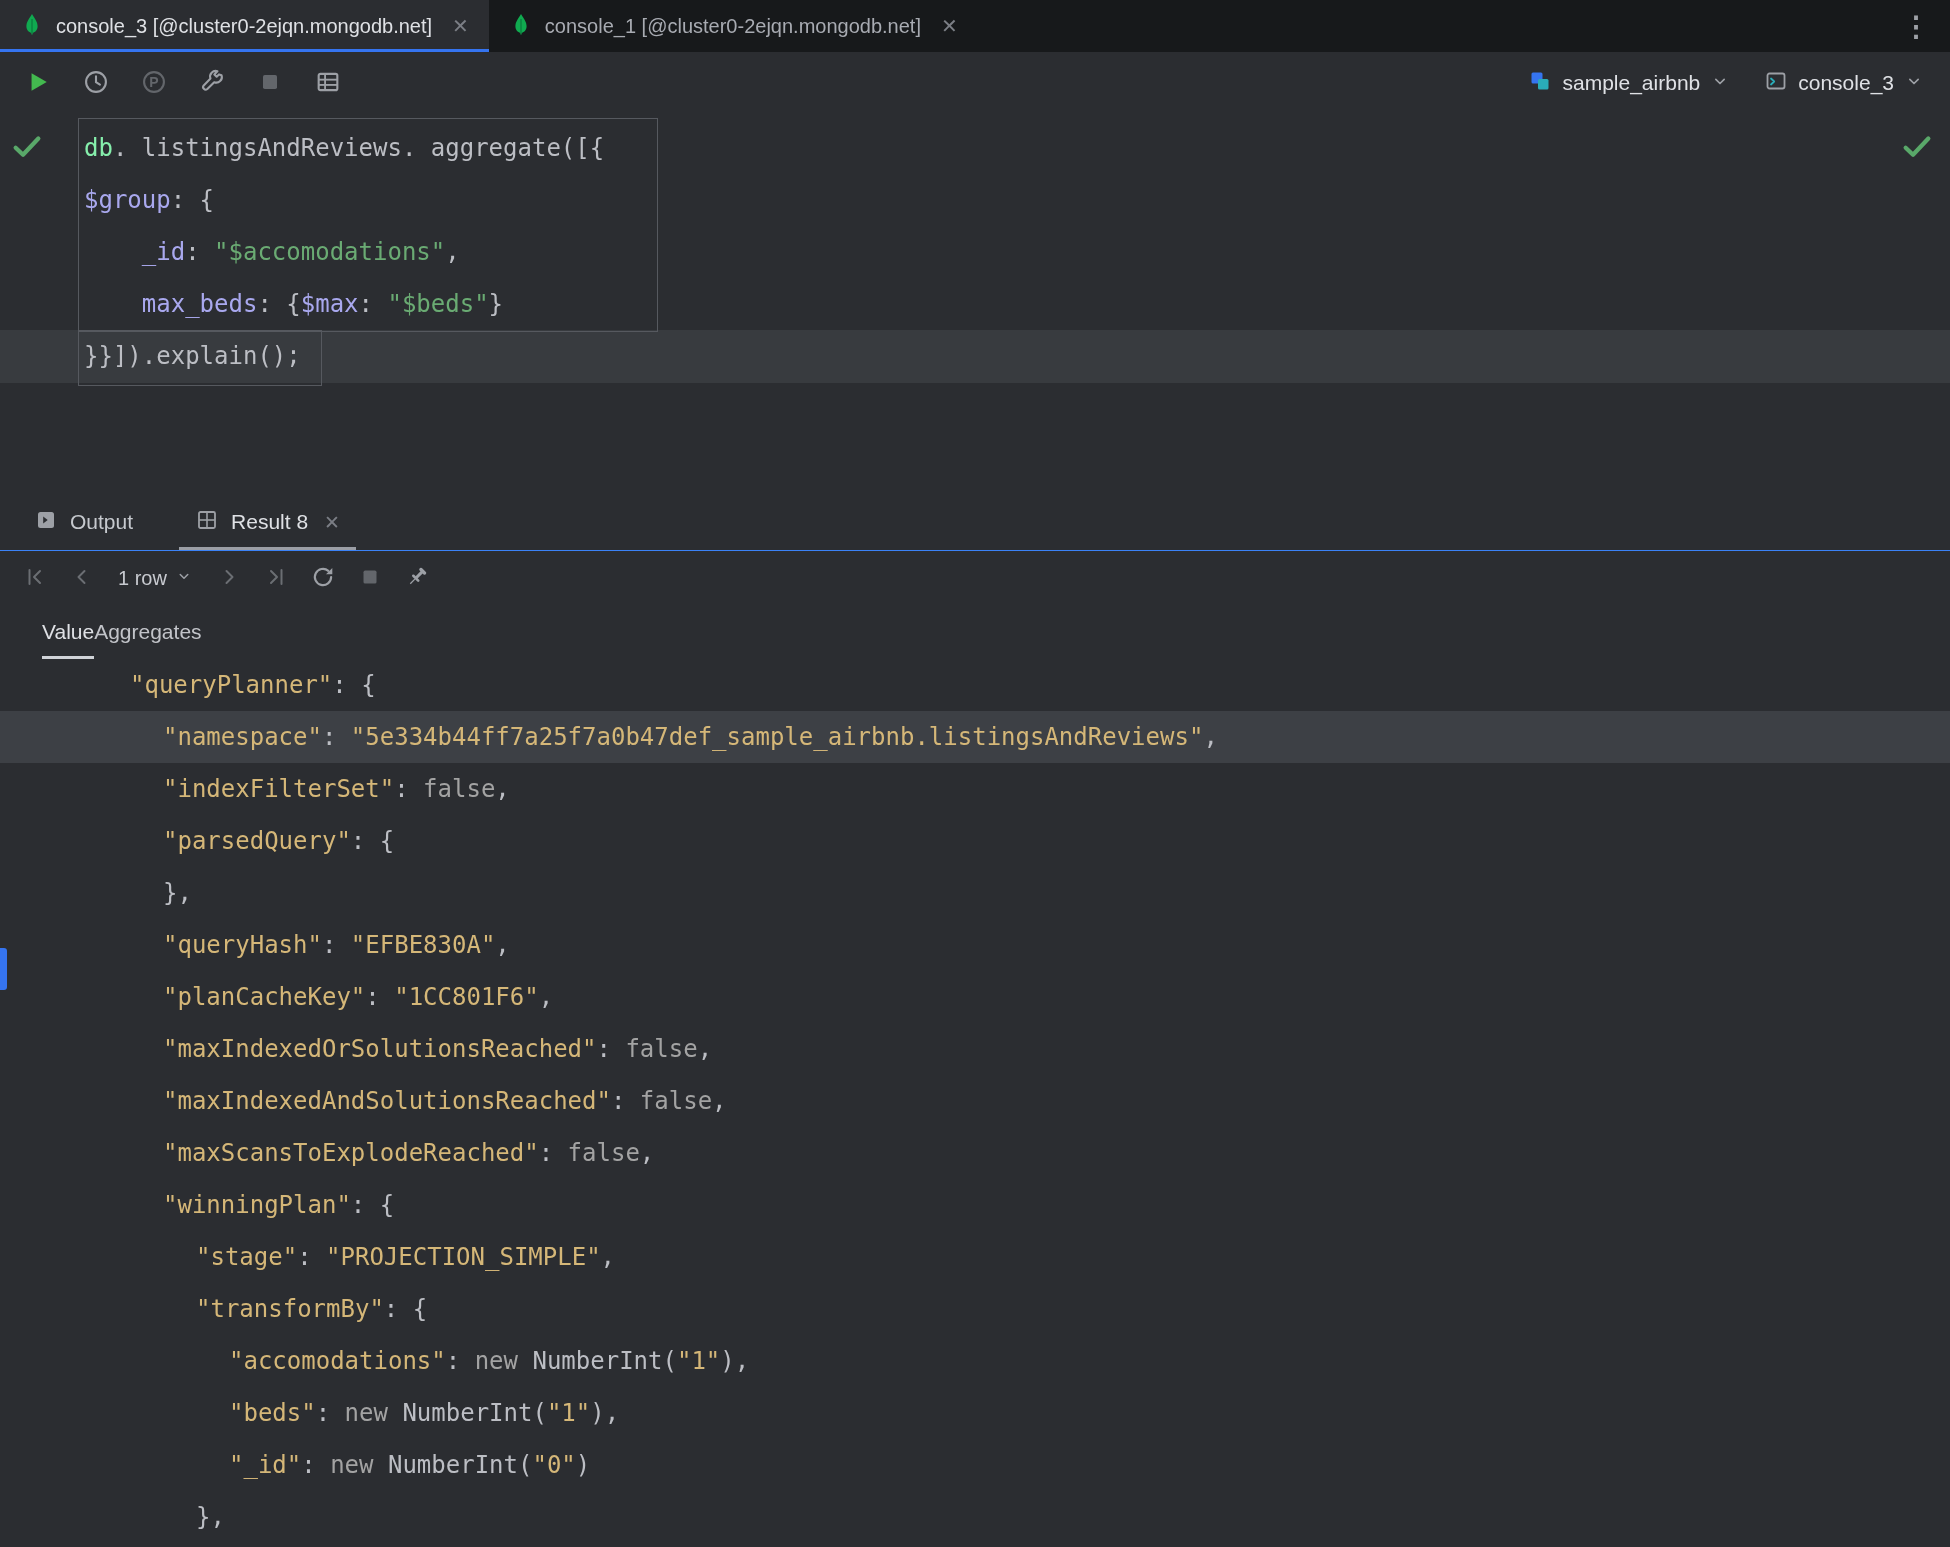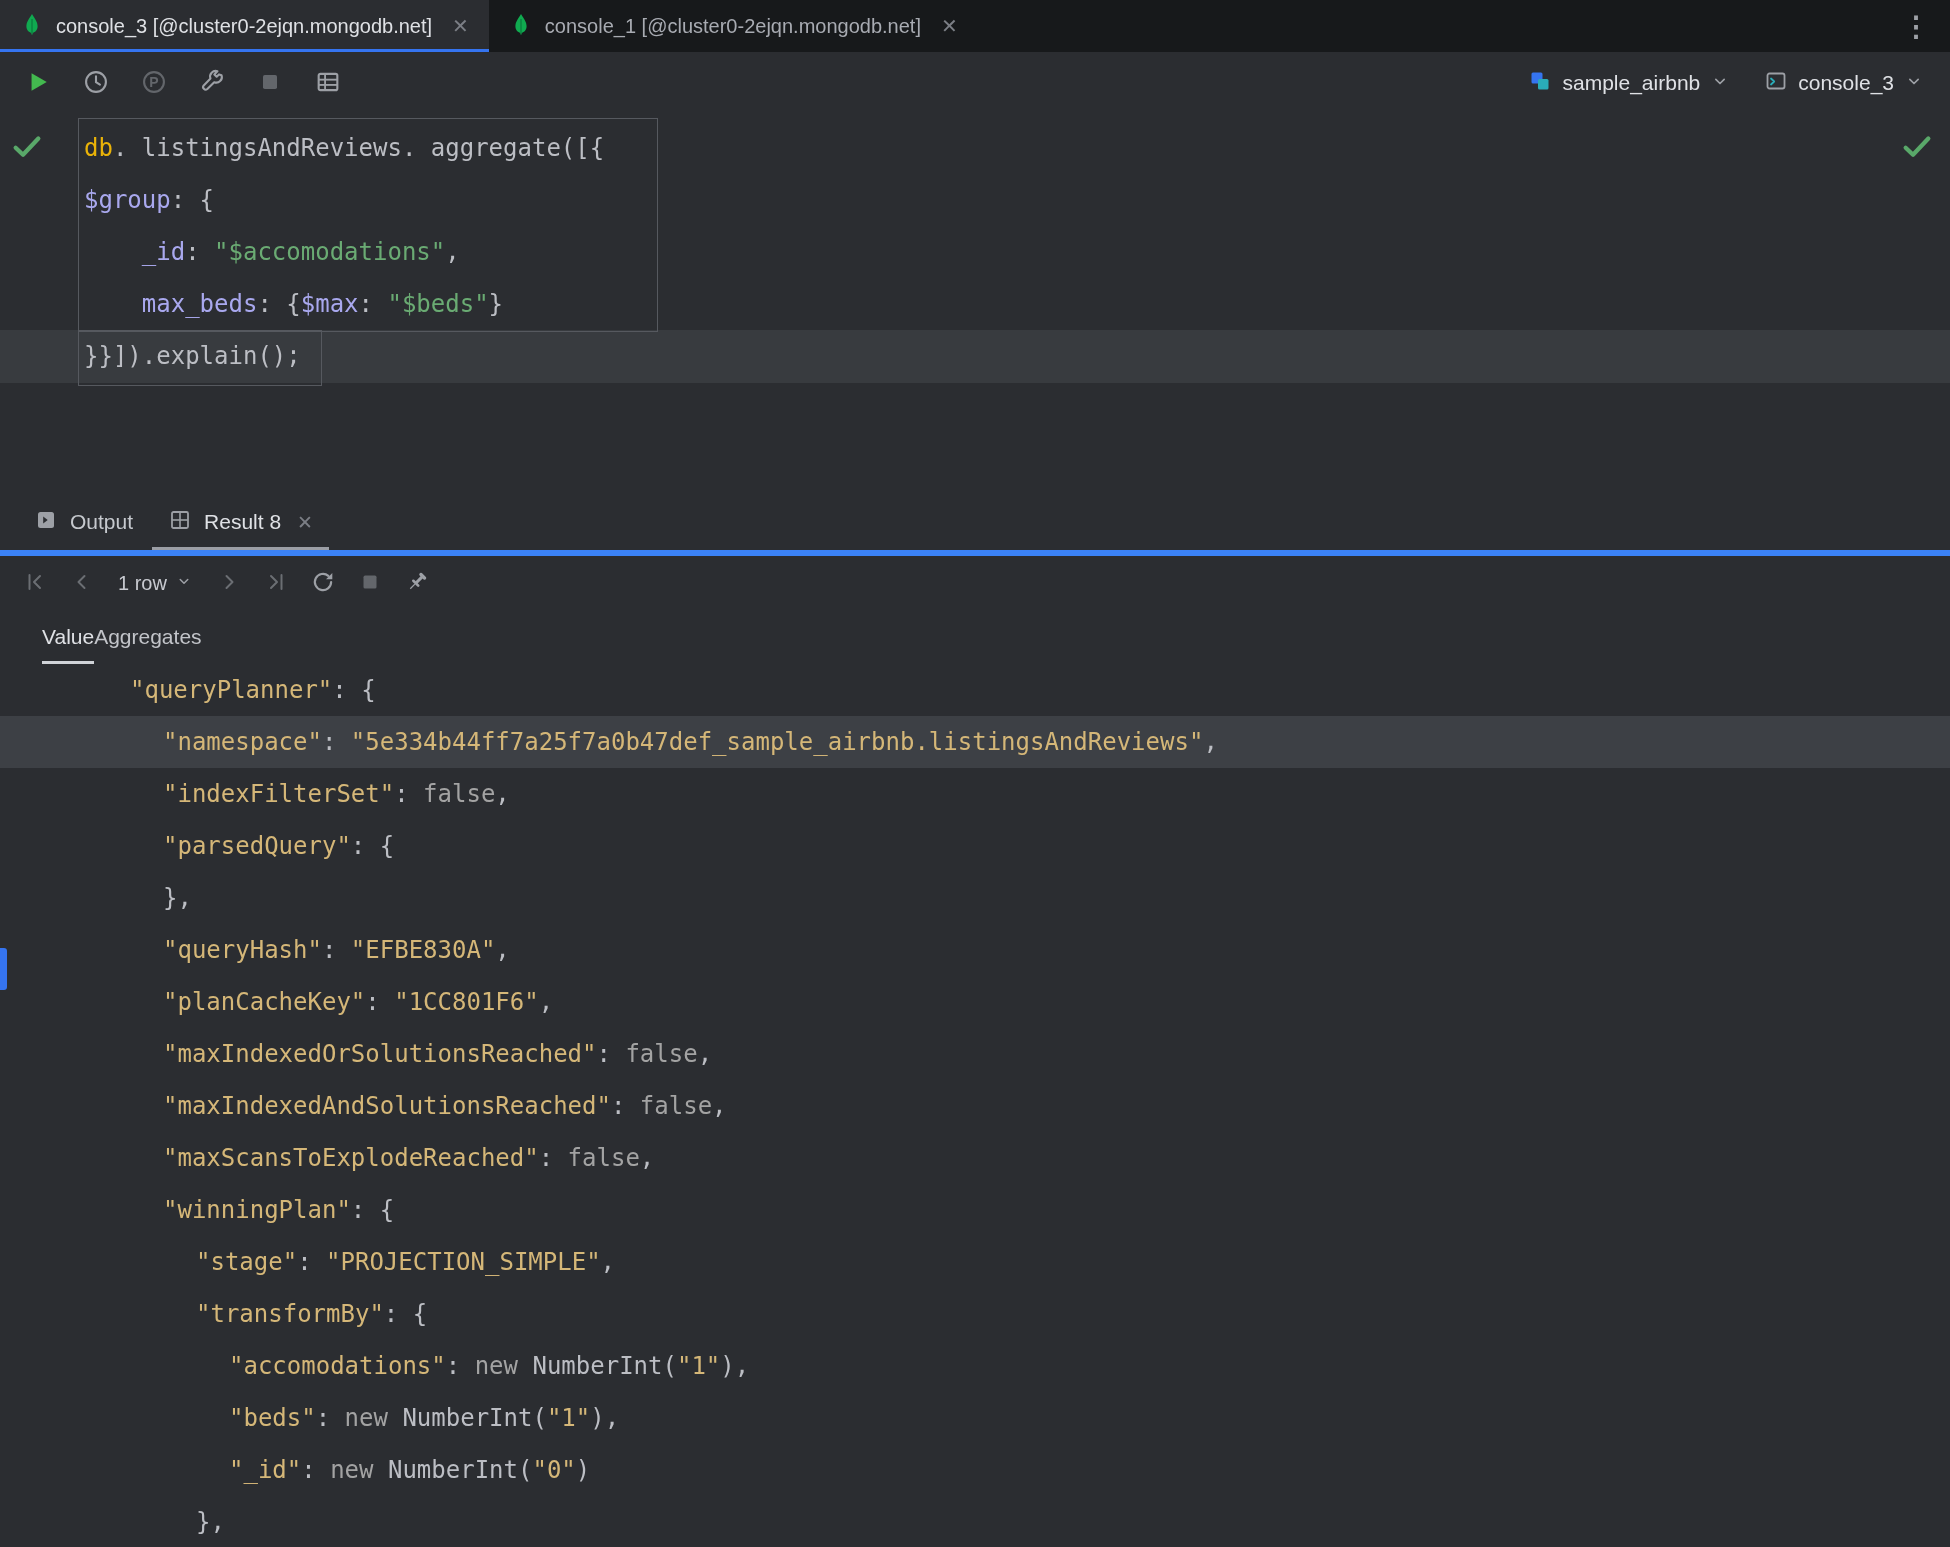--- a/index.html
+++ b/index.html
@@ -25,30 +25,30 @@
   .editor{position:relative;height:380px;background:#2b2d31;font-family:"DejaVu Sans Mono","Liberation Mono",monospace;font-size:24px;flex:0 0 auto;}
   .caret-line{position:absolute;left:0;right:0;top:216px;height:53px;background:#383b3f;}
   .stmt-box{position:absolute;border:1px solid #56595f;pointer-events:none;}
   .box1{left:78px;top:4px;width:578px;height:212px;}
   .box2{left:78px;top:216px;width:242px;height:54px;}
   .code-lines{position:absolute;top:8px;left:0;right:0;}
   .cline{height:52px;line-height:52px;padding-left:84px;white-space:pre;}
   .gutter-check{position:absolute;left:10px;top:16px;}
   .right-check{position:absolute;right:16px;top:16px;}
 
-  .t-blue{color:#eab308;}
+  .t-blue{color:#86efac;}
   .t-field{color:#a9a8ee;}
   .t-str{color:#6aab73;}
   .t-plain{color:#bcbec4;}
   .t-key{color:#d5b778;}
   .t-kw{color:#a3a3a3;}
 
   
   .output-panel{flex:1;display:flex;flex-direction:column;background:#2b2d31;min-height:0;}
-  .out-tabs{height:56px;display:flex;align-items:stretch;padding:0 18px;gap:3px;border-bottom:6px solid #3b82f6;flex:0 0 auto;}
+  .out-tabs{height:56px;display:flex;align-items:stretch;padding:0 18px;gap:30px;border-bottom:1px solid #3b82f6;flex:0 0 auto;}
   .out-tab{display:flex;align-items:center;gap:12px;padding:0 16px;font-size:21px;color:#c6c9ce;position:relative;}
   .out-tab.active{color:#dfe1e5;}
   .out-tab.active::after{content:"";position:absolute;left:0;right:0;bottom:0;height:3px;background:#9b9ea5;}
   .out-close{color:#7b7e85;font-size:19px;margin-left:4px;}
 
   .pager{height:54px;display:flex;align-items:center;gap:1px;padding:0 12px;flex:0 0 auto;}
   .pbtn{background:transparent;border:none;width:46px;height:42px;display:flex;align-items:center;justify-content:center;border-radius:6px;padding:0;}
   .rows-select{display:flex;align-items:center;gap:8px;color:#c8cad0;font-size:20px;padding:0 12px;}
 
   .view-tabs{height:54px;display:flex;align-items:stretch;padding:0 0 0 42px;flex:0 0 auto;}

